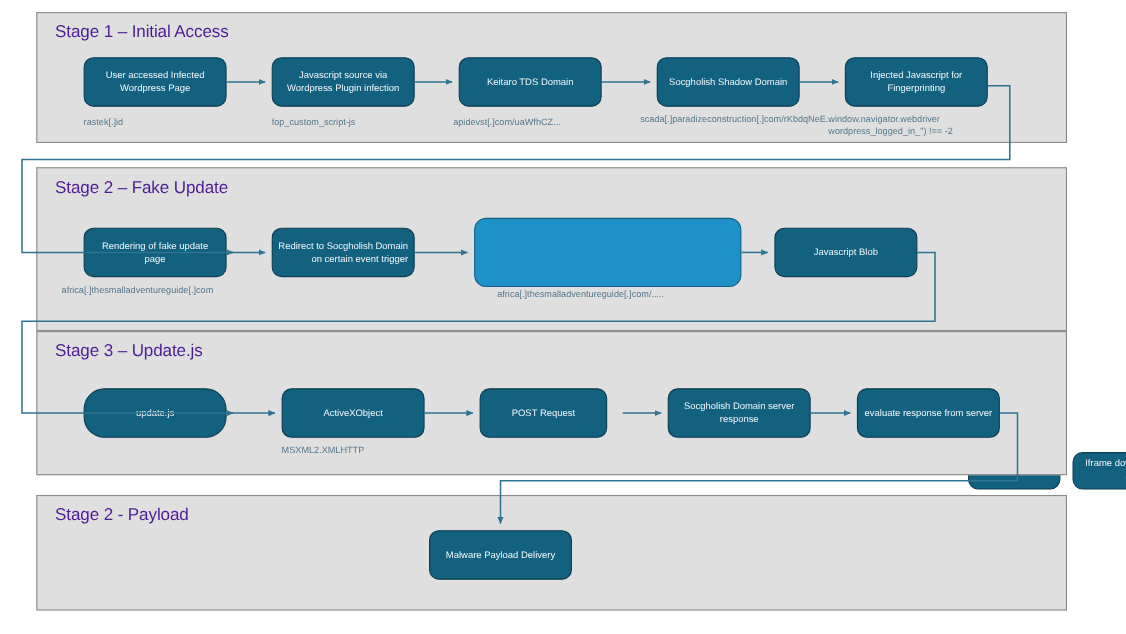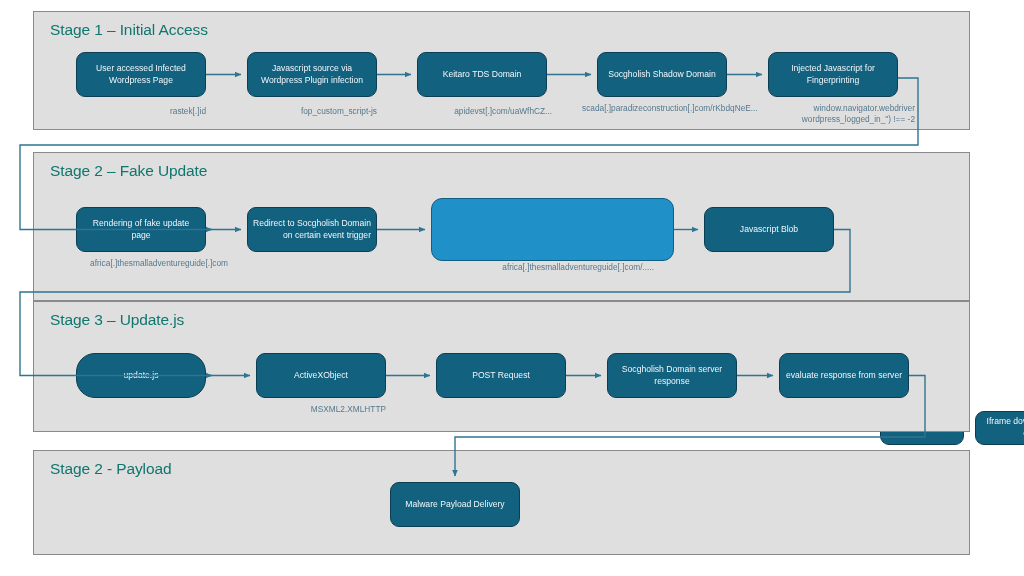--- a/index.html
+++ b/index.html
@@ -25,21 +25,21 @@
     position: absolute;
     background: #dfdfdf;
     border: 1.5px solid #8a8a8a;
     box-sizing: border-box;
   }
   .stage-title {
     position: absolute;
     left: 16px;
     top: 9px;
     font-size: 15.5px;
-    color: #0f766e;
+    color: #4c1d95;
     font-family: "Liberation Sans", sans-serif;
     letter-spacing: -0.1px;
     white-space: nowrap;
   }
   
   .node {
     position: absolute;
     background: #12617f;
     border: 1.5px solid #0c3d52;
     border-radius: 9px;
@@ -59,21 +59,21 @@
     border: 1.5px solid #0f5f84;
     border-radius: 11px;
     display: block;
   }
   .node.inner {
     font-size: 8.6px;
   }
   
   .caption {
     position: absolute;
-    text-align: right;
+    text-align: left;
     color: #55788c;
     font-size: 8.3px;
     line-height: 1.35;
     font-family: "Liberation Sans", sans-serif;
   }
   
   svg.links {
     position: absolute;
     left: 0;
     top: 0;
@@ -130,21 +130,21 @@
 
   <div class="stage-panel" style="left:33px; top:301px; width:937px; height:131px;">
     <div class="stage-title">Stage 3 – Update.js</div>
   </div>
 
   <div class="node" style="left:76px; top:353px; width:130px; height:45px;border-radius:19px;">update.js</div>
 
   <div class="node" style="left:256px; top:353px; width:130px; height:45px;">ActiveXObject</div>
   <div class="caption" style="left:256px; top:404px; width:130px;">MSXML2.XMLHTTP</div>
 
-  <div class="node" style="left:436px; top:353px; width:130px; height:45px;text-align:center;">POST Request</div>
+  <div class="node" style="left:436px; top:353px; width:116px; height:45px;text-align:center;">POST Request</div>
 
   <div class="node" style="left:607px; top:353px; width:130px; height:45px;">Socgholish Domain server response</div>
 
   <div class="node" style="left:779px; top:353px; width:130px; height:45px;">evaluate response from server</div>
 
   <div class="stage-panel" style="left:33px; top:450px; width:937px; height:105px;">
     <div class="stage-title">Stage 2 - Payload</div>
   </div>
 
   <div class="node" style="left:390px; top:482px; width:130px; height:45px;">Malware Payload Delivery</div>

